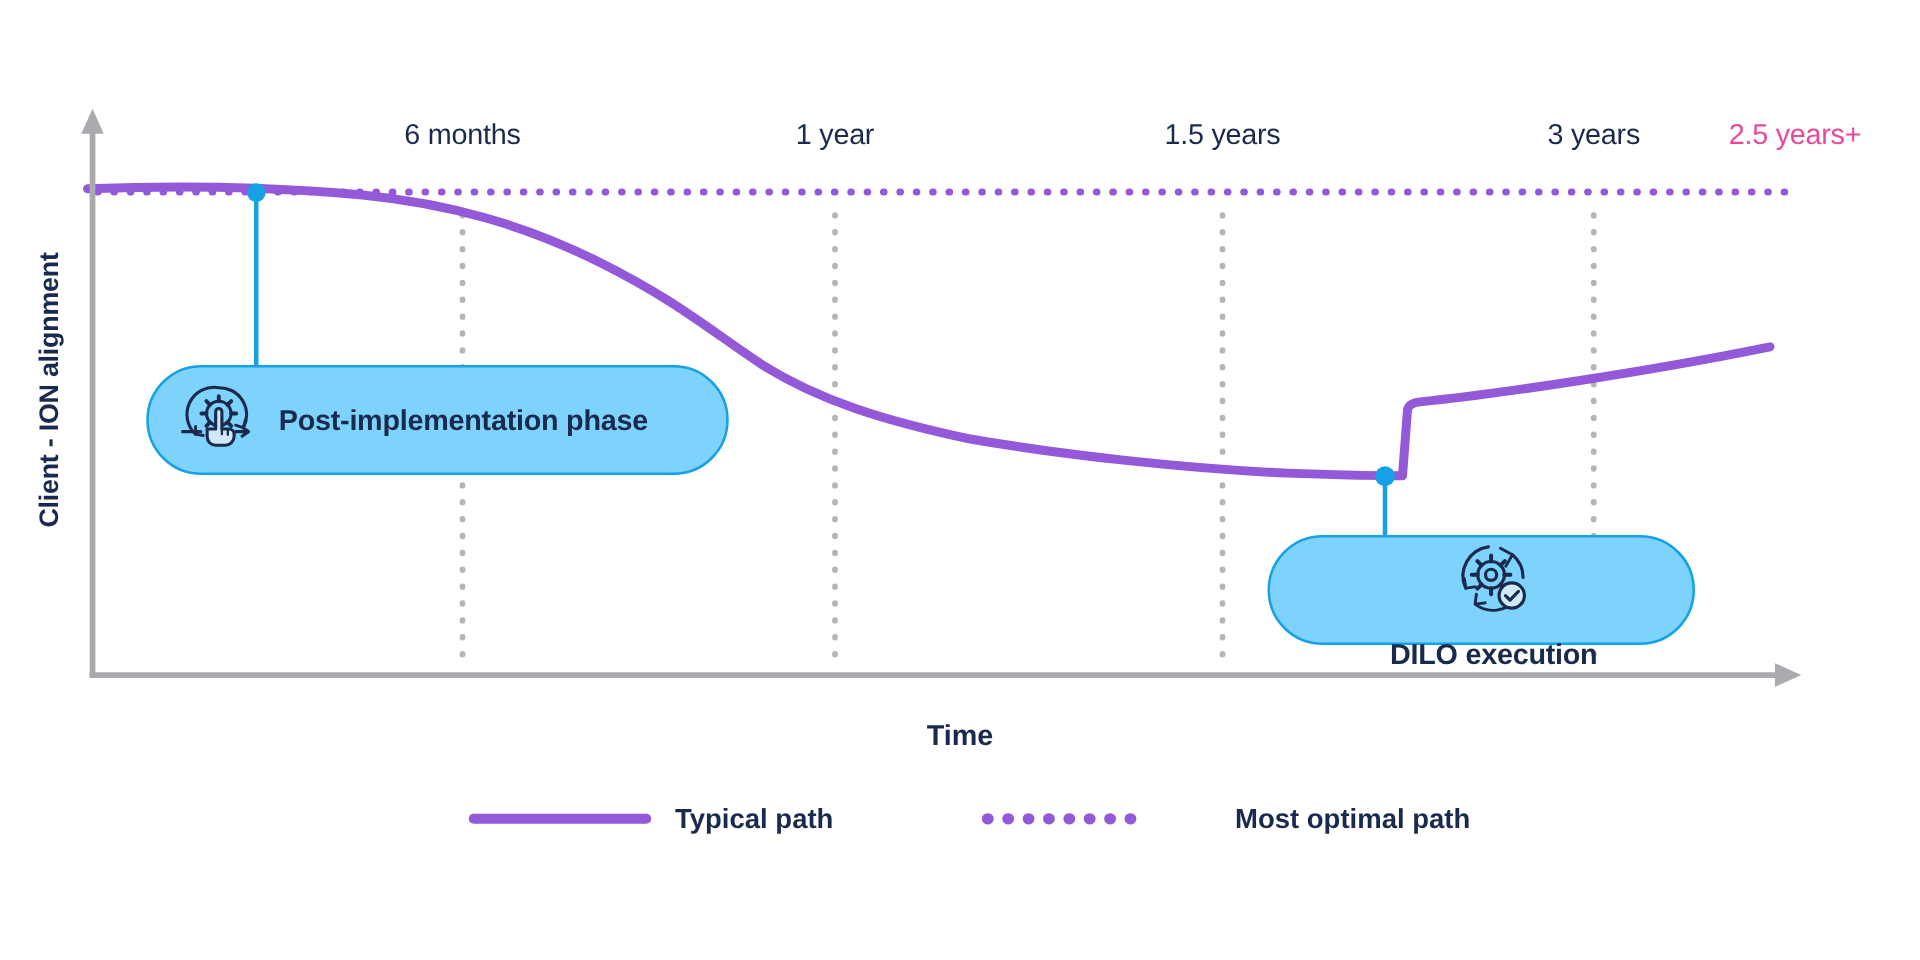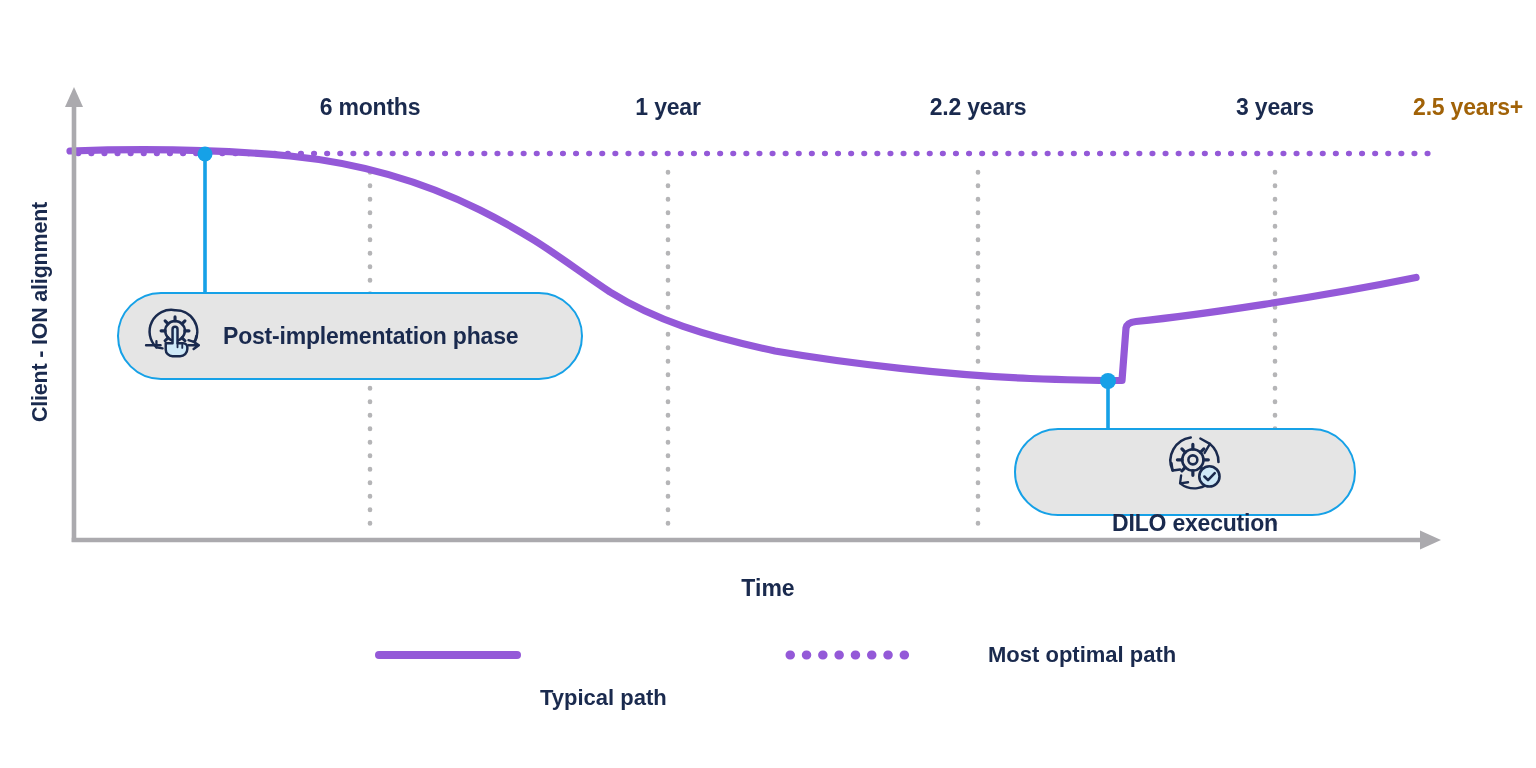--- a/index.html
+++ b/index.html
@@ -24,43 +24,43 @@
             stroke-linecap:round;stroke-linejoin:round;}
   .stem{stroke:#16a1e7;stroke-width:3.6;fill:none;}
   .marker{fill:#16a1e7;stroke:none;}
   .legend-solid{stroke:#9459d8;stroke-width:8;stroke-linecap:round;}
   .legend-dotted{stroke:#9459d8;stroke-width:9;stroke-linecap:round;
             stroke-dasharray:0.5 15.8;}
 
   
   .tick{
     position:absolute;top:94px;transform:translateX(-50%);
-    font-size:23px;font-weight:700;white-space:nowrap;letter-spacing:-0.2px;
+    font-size:23px;font-weight:400;white-space:nowrap;letter-spacing:-0.2px;
   }
-  .tick.hl{color:#a16207;margin-left:32px;}
+  .tick.hl{color:#ec4899;}
   .ylabel{
     position:absolute;left:40px;top:312px;
     transform:translate(-50%,-50%) rotate(-90deg);
     font-size:21.5px;font-weight:700;white-space:nowrap;letter-spacing:-0.2px;
   }
   .xlabel{
     position:absolute;left:768px;top:575px;transform:translateX(-50%);
     font-size:23px;font-weight:700;
   }
   .legend-label{
     position:absolute;top:642px;font-size:22px;font-weight:700;white-space:nowrap;
   }
-  .legend-label.l1{left:540px;margin-top:43px;}
+  .legend-label.l1{left:540px;}
   .legend-label.l2{left:948px;margin-left:40px;}
 
   
   .callout{
     position:absolute;box-sizing:border-box;
     height:88px;border-radius:44px;
-    background:#e5e5e5;border:2.5px solid #16a1e7;
+    background:#7dd3fc;border:2.5px solid #16a1e7;
     display:flex;align-items:center;
   }
   .callout .txt{font-size:23px;font-weight:700;white-space:nowrap;letter-spacing:-0.2px;}
   .callout.c1{left:117px;top:292px;width:466px;padding-left:24px;gap:18px;}
   .callout.c2{left:1014px;top:428px;width:342px;padding-left:20px;gap:16px;flex-direction:column;}
   .ico{flex:0 0 auto;display:block;}
 </style>
 </head>
 <body>
 
@@ -86,21 +86,21 @@
     <circle class="marker" cx="205" cy="154" r="7.5"></circle>
     <line class="stem" x1="1108" x2="1108" y1="381" y2="429"></line>
     <circle class="marker" cx="1108" cy="381" r="8"></circle>
 
     <line class="legend-solid" x1="379" y1="655" x2="517" y2="655"></line>
     <line class="legend-dotted" x1="790" y1="655" x2="917" y2="655"></line>
   </svg>
 
   <div class="tick" style="left:370px">6 months</div>
   <div class="tick" style="left:668px">1 year</div>
-  <div class="tick" style="left:978px">2.2 years</div>
+  <div class="tick" style="left:978px">1.5 years</div>
   <div class="tick" style="left:1275px">3 years</div>
   <div class="tick hl" style="left:1436px">2.5 years+</div>
 
   <div class="ylabel">Client - ION alignment</div>
   <div class="xlabel">Time</div>
 
   <div class="legend-label l1">Typical path</div>
   <div class="legend-label l2">Most optimal path</div>
 
   <div class="callout c1">

